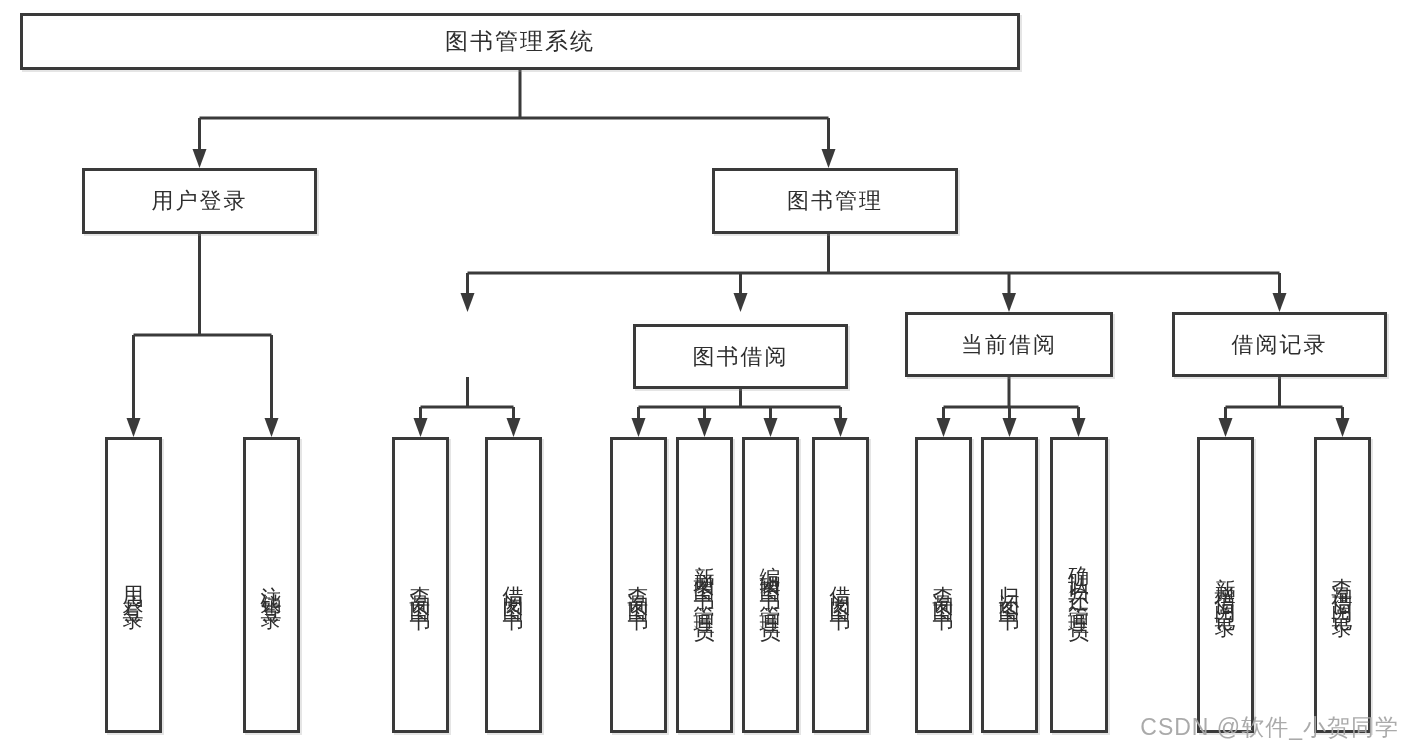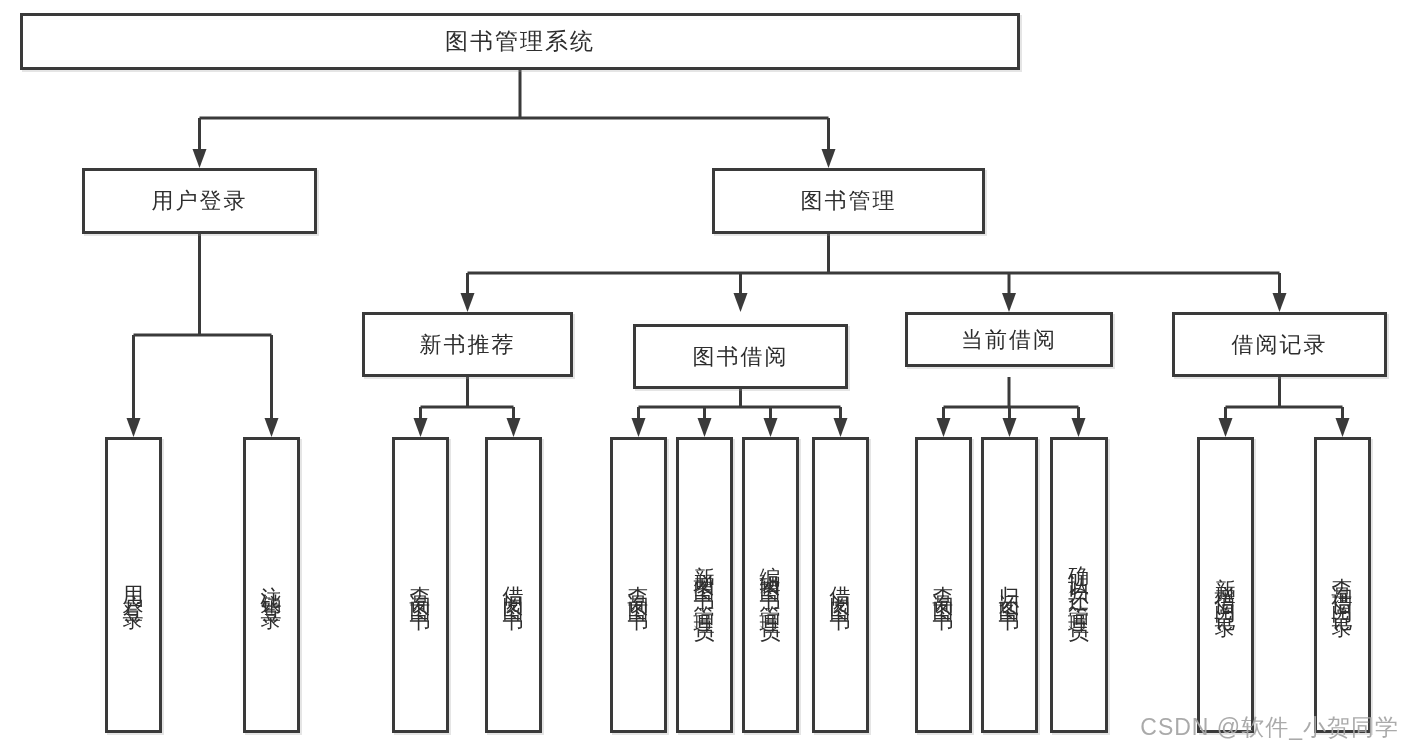--- a/index.html
+++ b/index.html
@@ -117,31 +117,28 @@
     </g>
   </svg>
 
   <div class="box root" style="left:20px;top:13px;width:1000px;height:57px;">
     <span class="hlabel">图书管理系统</span>
   </div>
 
   <div class="box" style="left:82px;top:168px;width:235px;height:66px;">
     <span class="hlabel">用户登录</span>
   </div>
-  <div class="box" style="left:712px;top:168px;width:273px;height:66px;font-family:Liberation Mono, monospace;">
+  <div class="box" style="left:712px;top:168px;width:246px;height:66px;font-family:Liberation Mono, monospace;">
     <span class="hlabel">图书管理</span>
   </div>
 
-  <div class="box" style="left:362px;top:312px;width:211px;height:65px;">
-    <span class="hlabel">新书推荐</span>
-  </div>
   <div class="box" style="left:633px;top:324px;width:215px;height:65px;">
     <span class="hlabel">图书借阅</span>
   </div>
-  <div class="box" style="left:905px;top:312px;width:208px;height:55px;">
+  <div class="box" style="left:905px;top:312px;width:208px;height:65px;">
     <span class="hlabel">当前借阅</span>
   </div>
   <div class="box" style="left:1172px;top:312px;width:215px;height:65px;">
     <span class="hlabel">借阅记录</span>
   </div>
 
   <div class="box" style="left:105px;top:437px;width:57px;height:296px;">
     <span class="vlabel">用户登录</span>
   </div>
   <div class="box" style="left:243px;top:437px;width:57px;height:296px;">

